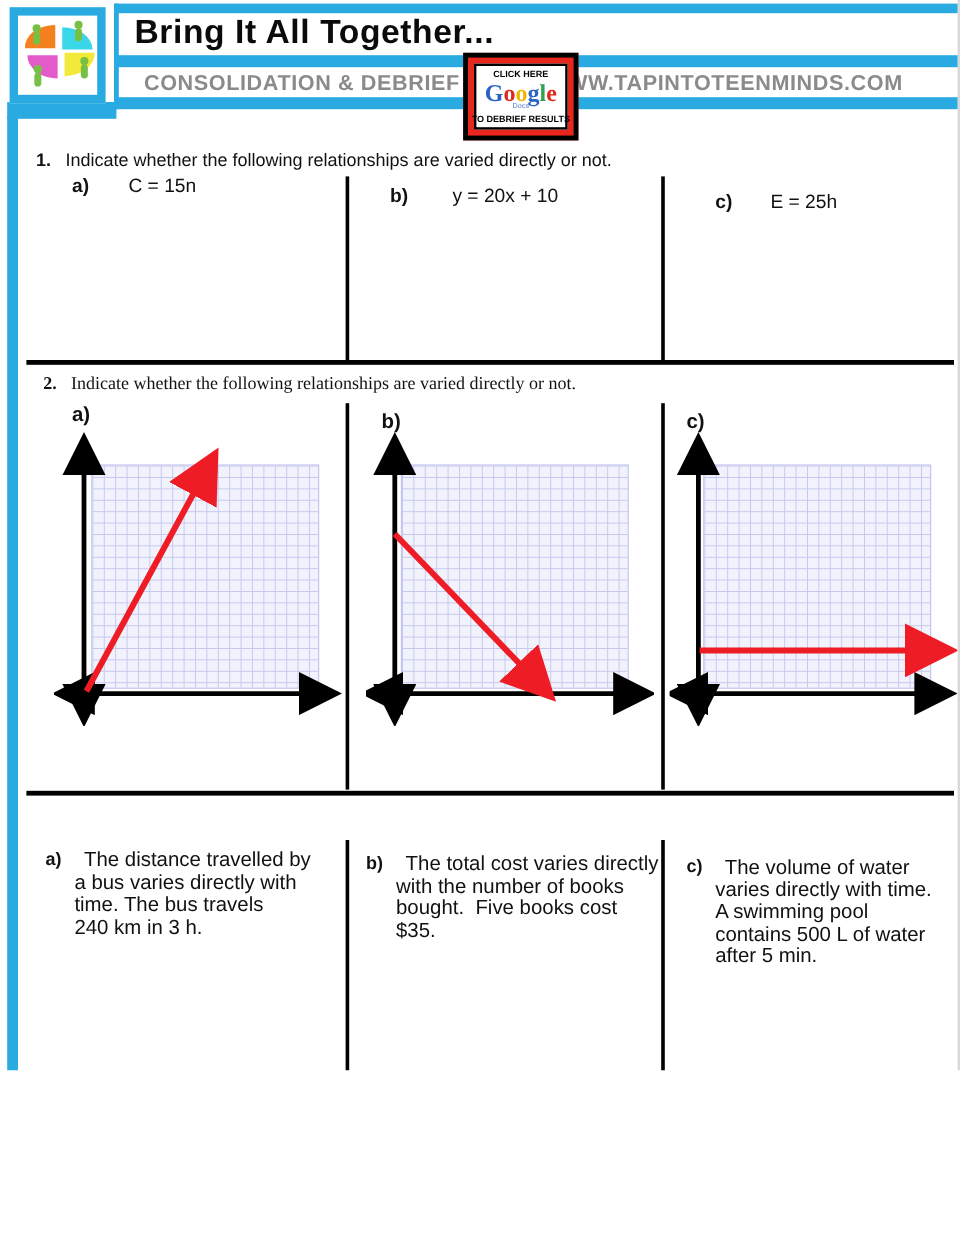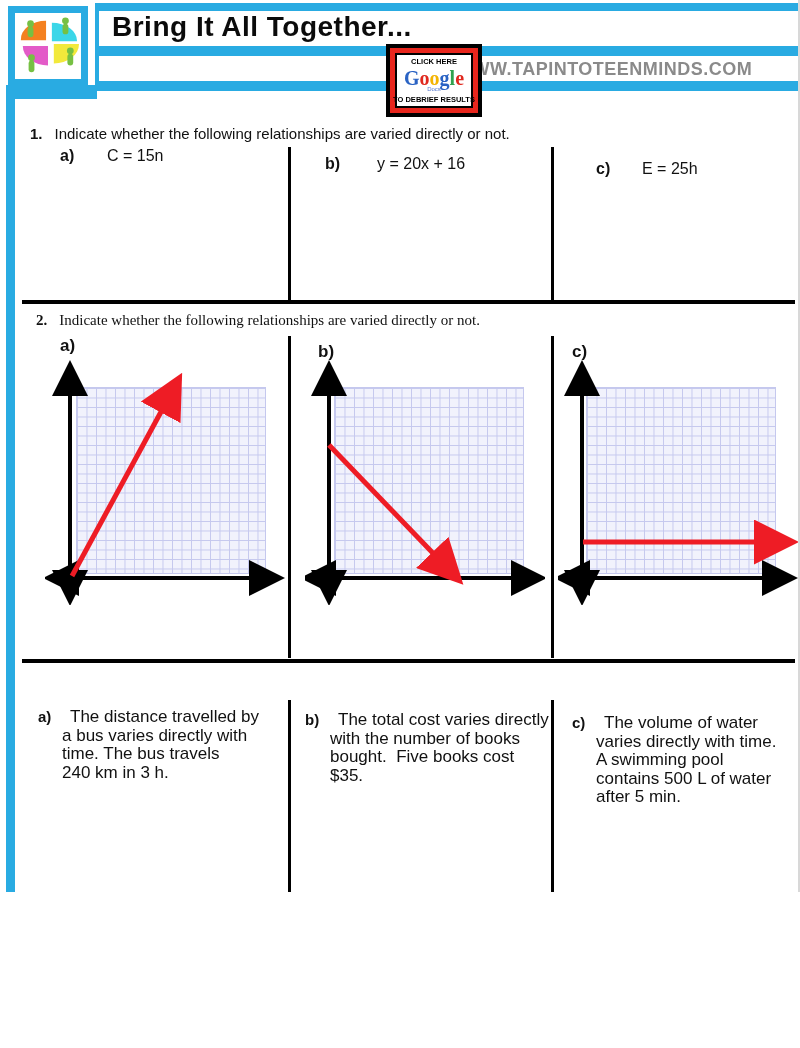--- a/index.html
+++ b/index.html
@@ -79,38 +79,39 @@
           <rect x="48" y="10" width="6" height="11" rx="3"></rect>
         <circle cx="16" cy="45" r="3.5"></circle>
           <rect x="13" y="48" width="6" height="12" rx="3"></rect>
         <circle cx="56" cy="38" r="3.5"></circle>
           <rect x="53" y="41" width="6" height="12" rx="3"></rect>
       </g>
     </svg>
   </div>
 
   <div id="title">Bring It All Together...</div>
+  <div id="subtitle-left" class="subtle">CONSOLIDATION &amp; DEBRIEF</div>
   <div id="subtitle-right" class="subtle">WWW.TAPINTOTEENMINDS.COM</div>
 
   <div id="google-badge">
     <div class="inner">
       <div class="badge-small">CLICK HERE</div>
       <div class="google-word"><span class="g1">G</span><span class="g2">o</span><span class="g3">o</span><span class="g4">g</span><span class="g5">l</span><span class="g6">e</span></div>
       <div class="docs">Docs</div>
       <div class="badge-small">TO DEBRIEF RESULTS</div>
     </div>
   </div>
 
   <div class="qline" style="left:30px;top:125px;">
     <span class="qnum-bold">1.</span><span>Indicate whether the following relationships are varied directly or not.</span>
   </div>
   <div class="item-label" style="left:60px;top:147px;">a)</div>
   <div class="item-value" style="left:107px;top:147px;">C = 15n</div>
   <div class="item-label" style="left:325px;top:155px;">b)</div>
-  <div class="item-value" style="left:377px;top:155px;">y = 20x + 16</div>
+  <div class="item-value" style="left:377px;top:155px;">y = 20x + 10</div>
   <div class="item-label" style="left:596px;top:160px;">c)</div>
   <div class="item-value" style="left:642px;top:160px;">E = 25h</div>
 
   <div class="vdiv" style="left:288px;top:147px;height:153px;"></div>
   <div class="vdiv" style="left:551px;top:147px;height:153px;"></div>
   <div class="hrule" style="top:300px;"></div>
 
   <div class="qline" style="left:36px;top:312px;font-family:Liberation Serif, serif;">
     <span class="qnum-bold">2.</span><span>Indicate whether the following relationships are varied directly or not.</span>
   </div>

